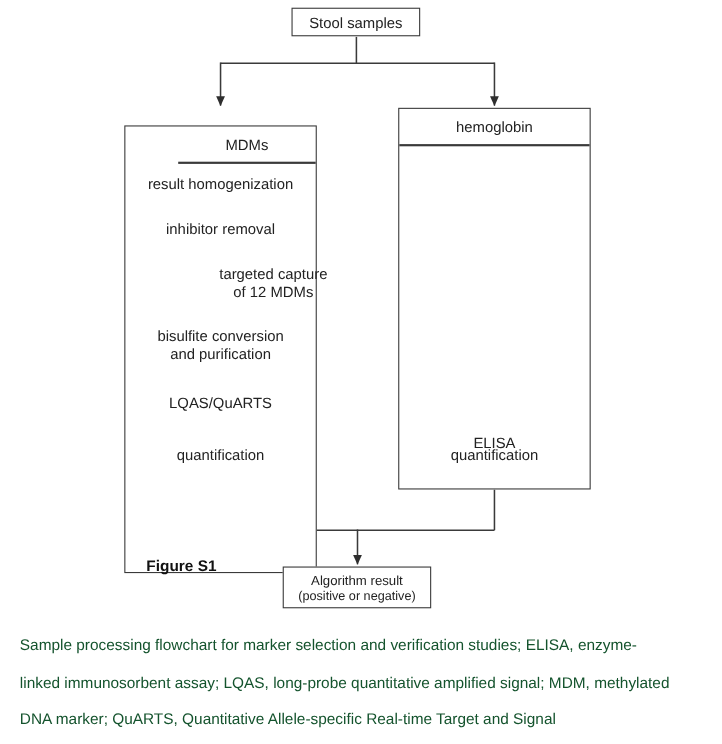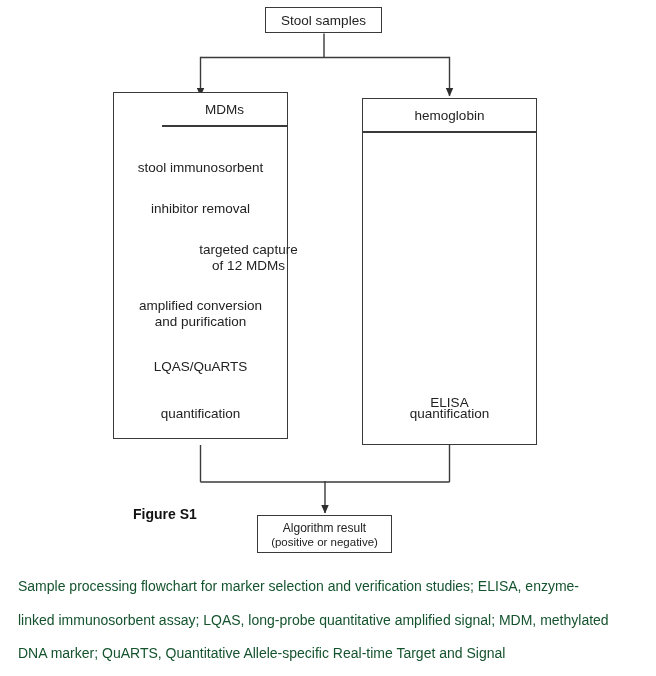--- a/index.html
+++ b/index.html
@@ -117,44 +117,44 @@
       <line x1="449.5" y1="445" x2="449.5" y2="482"></line>
       <line x1="200.5" y1="482" x2="449.5" y2="482"></line>
       <line x1="325" y1="481.3" x2="325" y2="513" marker-end="url(#arrow)"></line>
     </g>
   </svg>
 
   <div class="box" style="left:265px; top:7px; width:117px; height:26px;">
     <span class="node-label">Stool samples</span>
   </div>
 
-  <div class="col-box" style="left:113px; top:92px; width:175px; height:347px;padding-left:48px;">
+  <div class="col-box" style="left:113px; top:114px; width:175px; height:407px;padding-left:48px;">
     <div class="col-header">
       <span class="node-label">MDMs</span>
     </div>
   </div>
 
   <div class="col-box" style="left:362px; top:98px; width:175px; height:347px;">
     <div class="col-header">
       <span class="node-label">hemoglobin</span>
     </div>
   </div>
 
   <div class="step step-left" style="top:160px;">
-    <div>stool immunosorbent</div>
+    <div>result homogenization</div>
   </div>
   <div class="step step-left" style="top:201px;">
     <div>inhibitor removal</div>
   </div>
   <div class="step step-left" style="top:242px;margin-left:48px;">
     <div>targeted capture</div>
     <div>of 12 MDMs</div>
   </div>
   <div class="step step-left" style="top:298px;">
-    <div>amplified conversion</div>
+    <div>bisulfite conversion</div>
     <div>and purification</div>
   </div>
   <div class="step step-left" style="top:359px;">
     <div>LQAS/QuARTS</div>
   </div>
   <div class="step step-left" style="top:406px;">
     <div>quantification</div>
   </div>
 
   <div class="step step-right" style="top:375px;margin-top:20px;">

